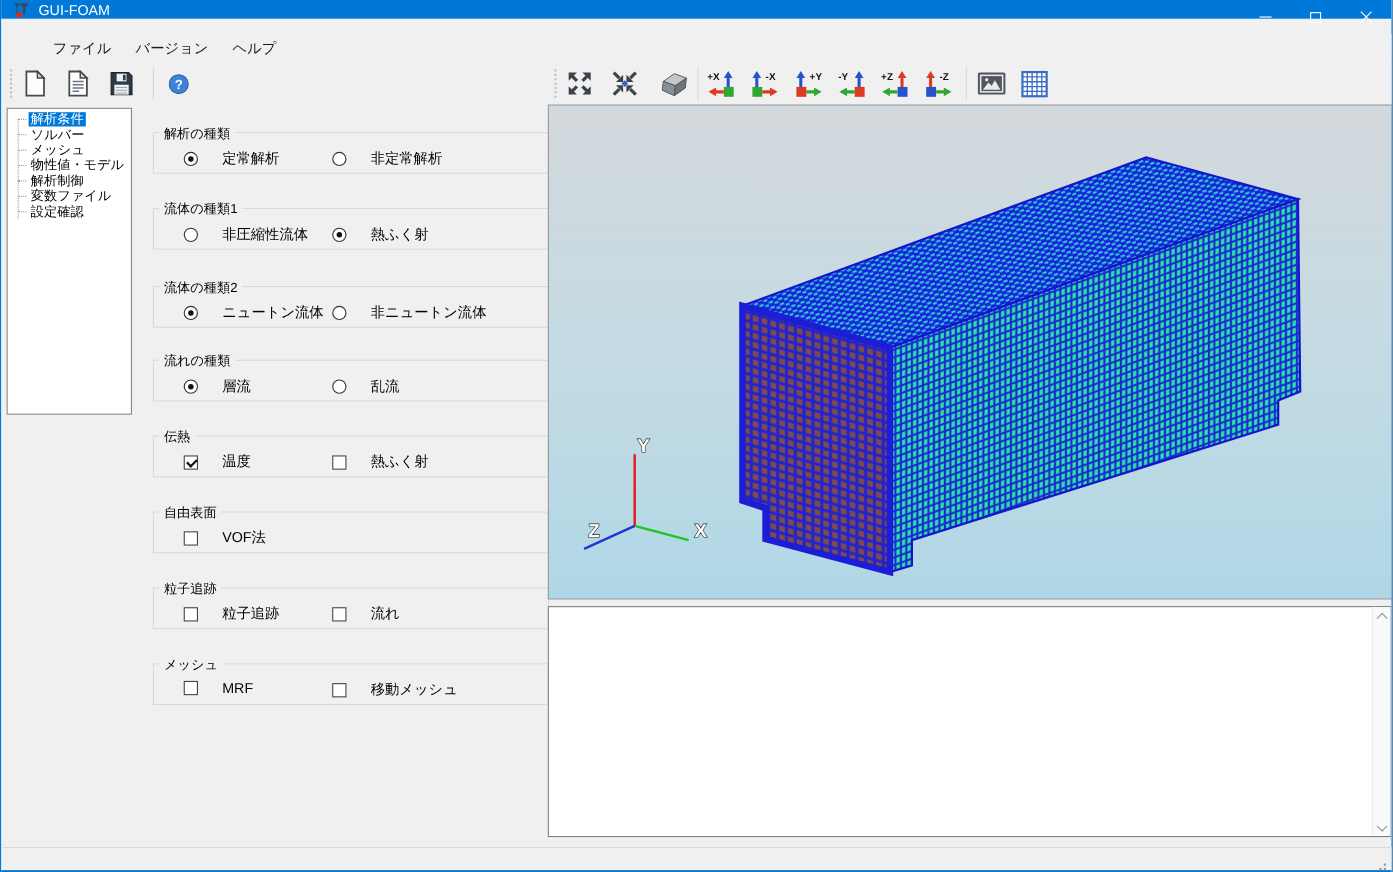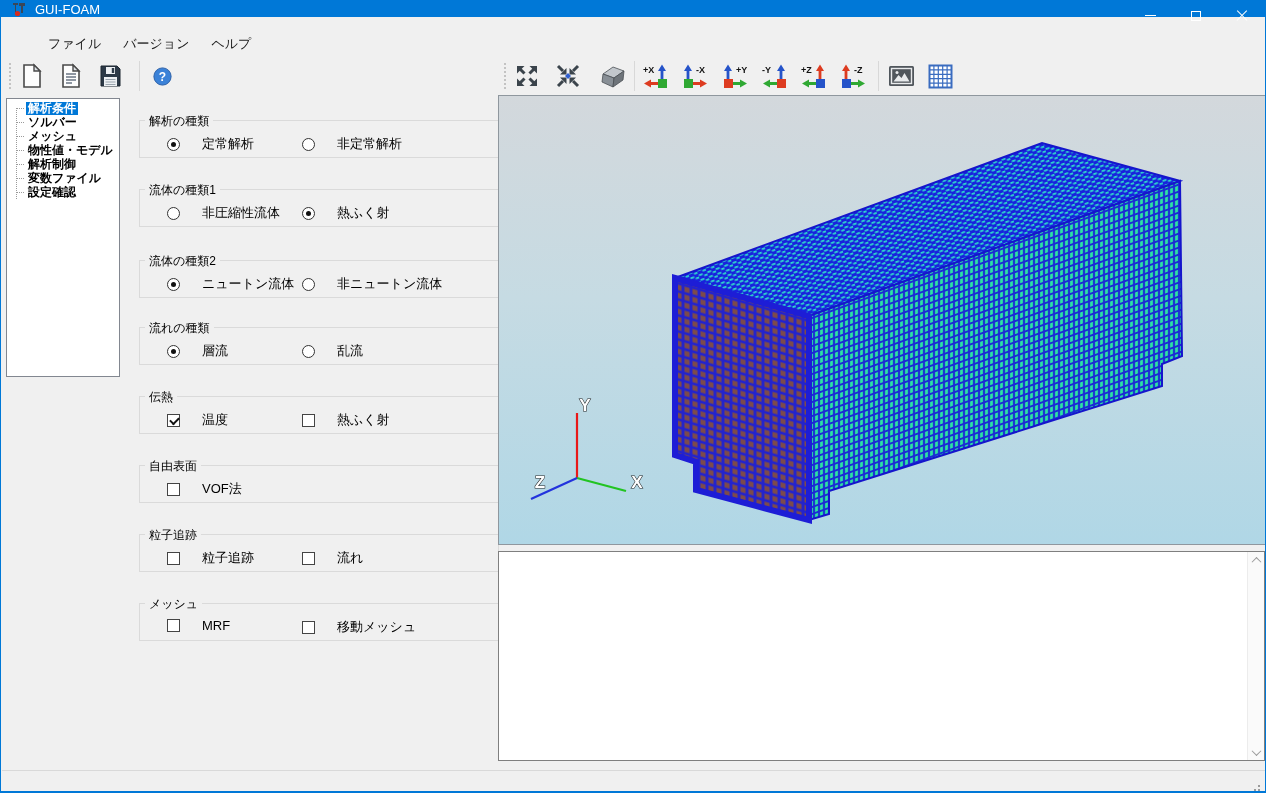--- a/index.html
+++ b/index.html
@@ -27,21 +27,21 @@
   .menu-item { padding:0 11px; font-size:13px; color:#1a1a1a; height:100%; display:flex; align-items:center; }
   
   .toolbar-row { position:absolute; left:1px; top:57px; width:1264px; height:38px; background:#f0f0f0; }
   .grip { position:absolute; top:6px; height:26px; width:3px; border-left:2px dotted #c3c3c3; }
   .tsep { position:absolute; top:4px; height:30px; width:1px; background:#d8d8d8; }
   .tbtn { position:absolute; top:4px; height:30px; display:flex; align-items:center; justify-content:center; }
   .vb-t { font:bold 9px "Liberation Sans",sans-serif; fill:#111; }
   .f-blue { fill:#2553c9; } .f-red { fill:#dd3b20; } .f-green { fill:#2fa832; }
   
   .tree { position:absolute; left:5px; top:98px; width:114px; height:279px; background:#fff; border:1px solid #828790; padding:2px 0 0 2px; }
-  .tree-list { position:relative;font-weight:bold; }
+  .tree-list { position:relative; }
   .tree-list::before { content:""; position:absolute; left:7px; top:7px; height:91px; border-left:1px dotted #9a9a9a; }
   .tree-item { display:flex; align-items:center; height:14px; font-size:12px; color:#000; white-space:nowrap; }
   .tree-item::before { content:""; width:8px; margin-left:7px; border-top:1px dotted #9a9a9a; margin-right:2px; }
   .tree-item .tlabel { padding:0 2px; line-height:13px; }
   .tree-item.selected .tlabel { background:#0078d7; color:#fff; }
   
   .group { position:absolute; left:138px; width:360px; height:38px; border:1px solid #dadada; }
   .group-title { position:absolute; top:-8px; left:5px; background:#f0f0f0; padding:0 4px; font-size:12px; color:#000; white-space:nowrap; }
   .opt { position:absolute; top:14px; display:flex; align-items:center; gap:22px; font-size:13px; color:#000; white-space:nowrap; cursor:default; }
   .opt.c1 { left:27px; } .opt.c2 { left:162px; }

